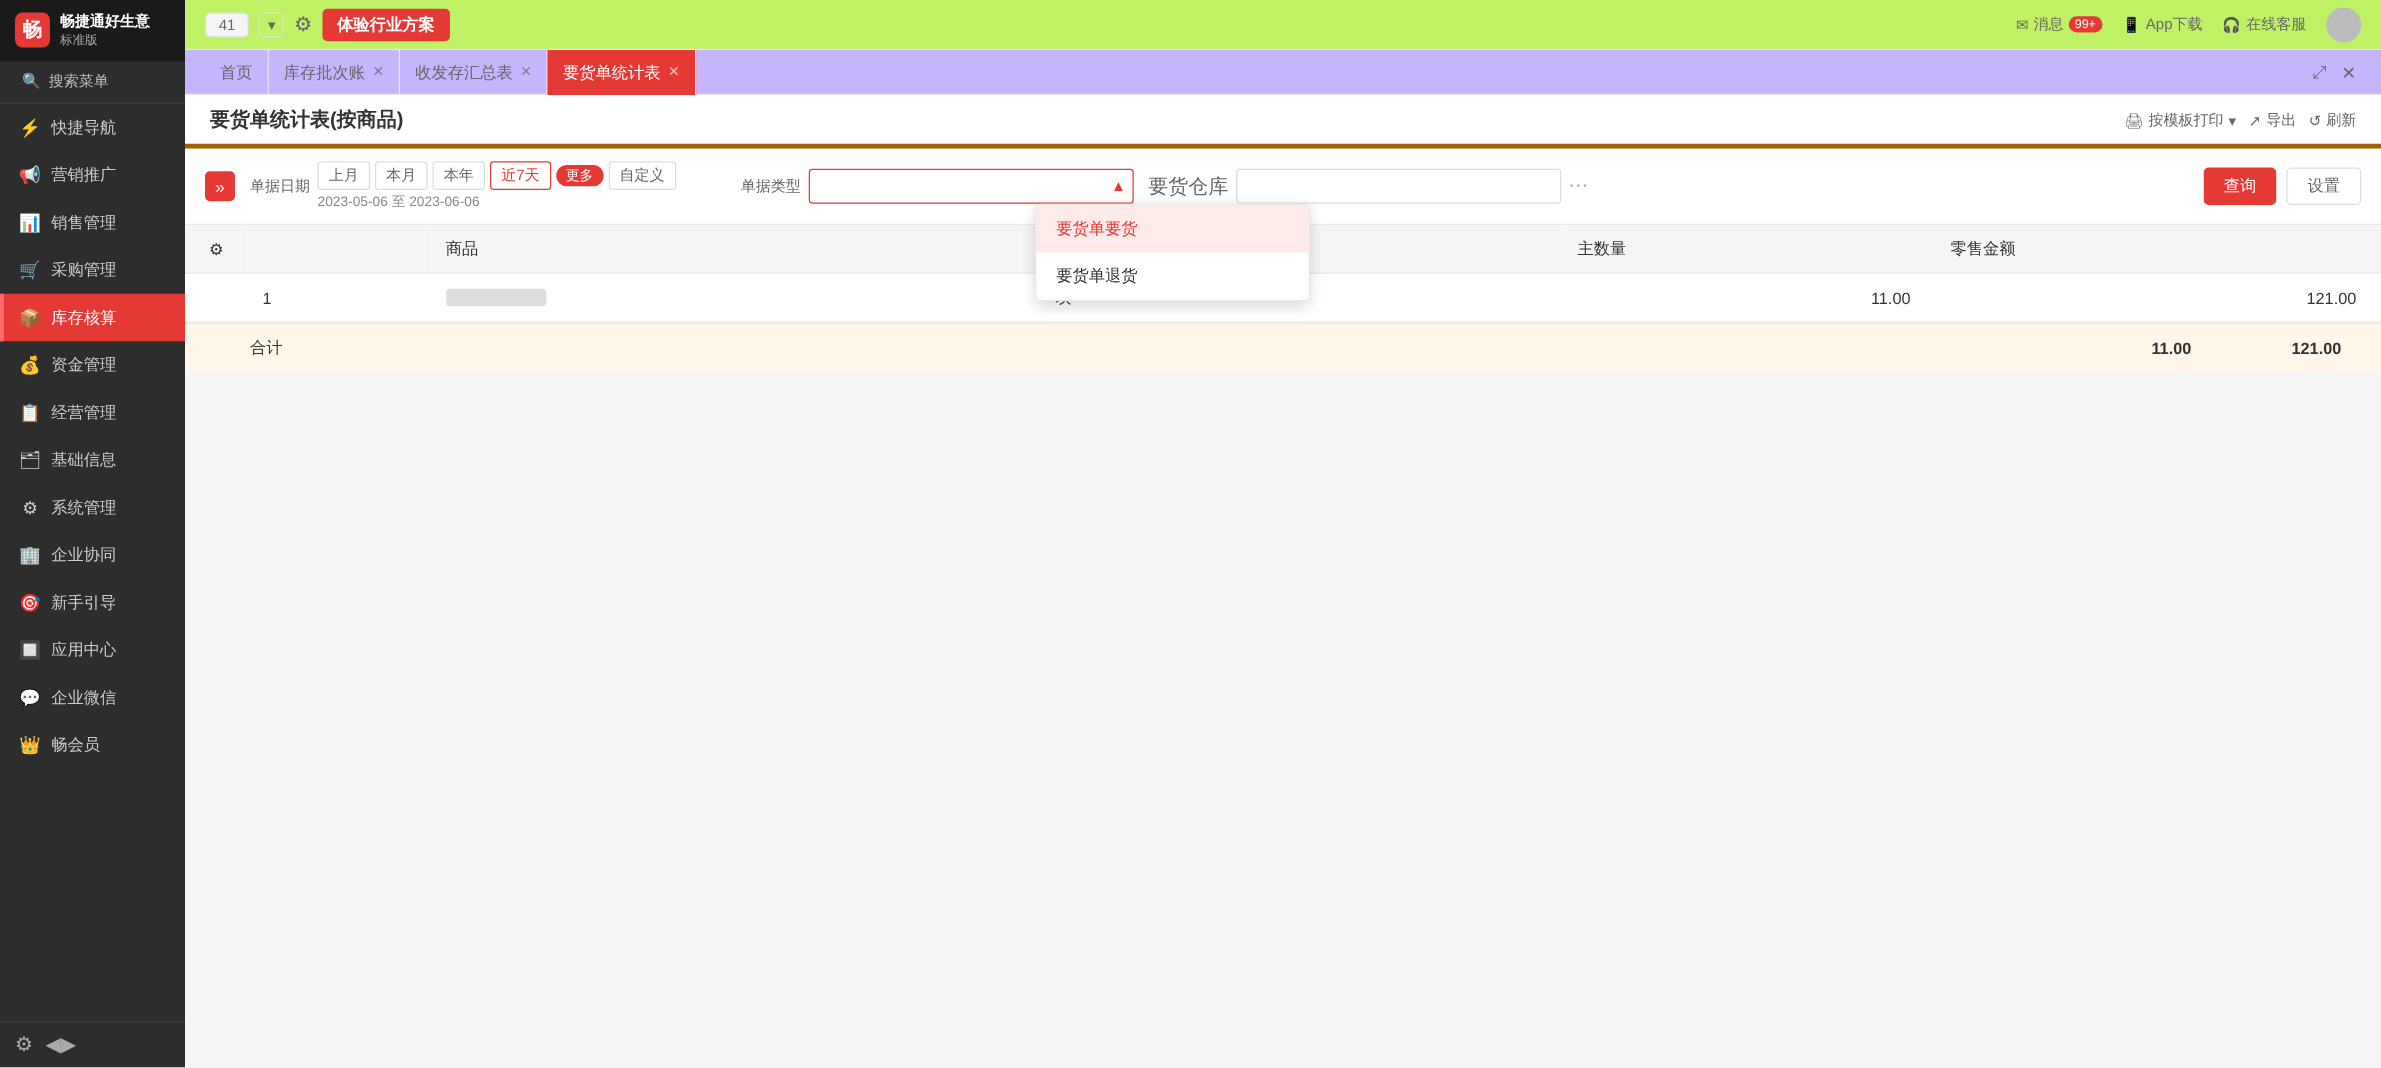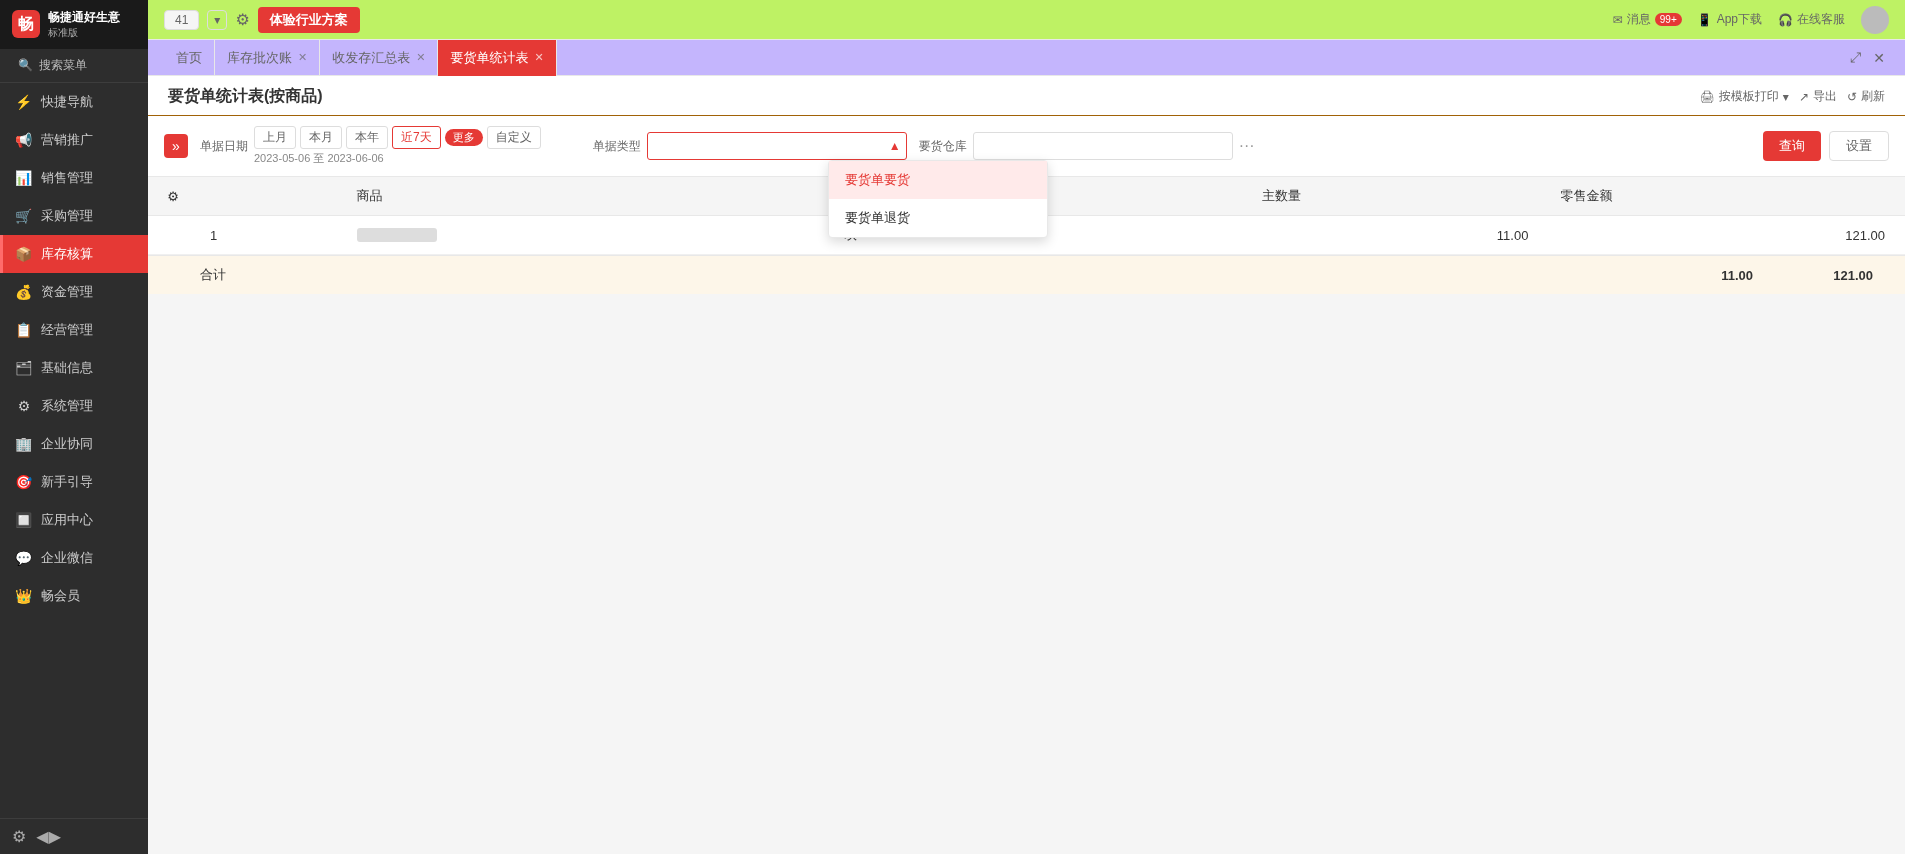--- a/index.html
+++ b/index.html
@@ -211,21 +211,21 @@
       background: #f5f5f5;
     }
 
     
     .page-title-bar {
       background: #fff;
       padding: 10px 20px 8px;
       display: flex;
       align-items: center;
       justify-content: space-between;
-      border-bottom: 1px solid #a16207;
+      border-bottom: 4px solid #a16207;
     }
     .page-title { font-size: 16px; font-weight: bold; color: #333; }
     .page-title-actions { display: flex; align-items: center; gap: 10px; }
     .page-title-action-btn {
       display: flex;
       align-items: center;
       gap: 4px;
       font-size: 12px;
       color: #666;
       cursor: pointer;
@@ -325,21 +325,21 @@
       transform: translateY(-50%);
       color: #e53935;
       font-size: 12px;
       pointer-events: none;
     }
     .filter-warehouse-group {
       display: flex;
       align-items: center;
       gap: 6px;
     }
-    .filter-warehouse-label { color: #666; font-size: 12px; }
+    .filter-warehouse-label { color: #666; font-size: 16px; }
     .filter-warehouse-input {
       width: 260px;
       height: 28px;
       border: 1px solid #ddd;
       border-radius: 3px;
       padding: 0 8px;
       font-size: 12px;
       outline: none;
     }
     .filter-warehouse-more {

